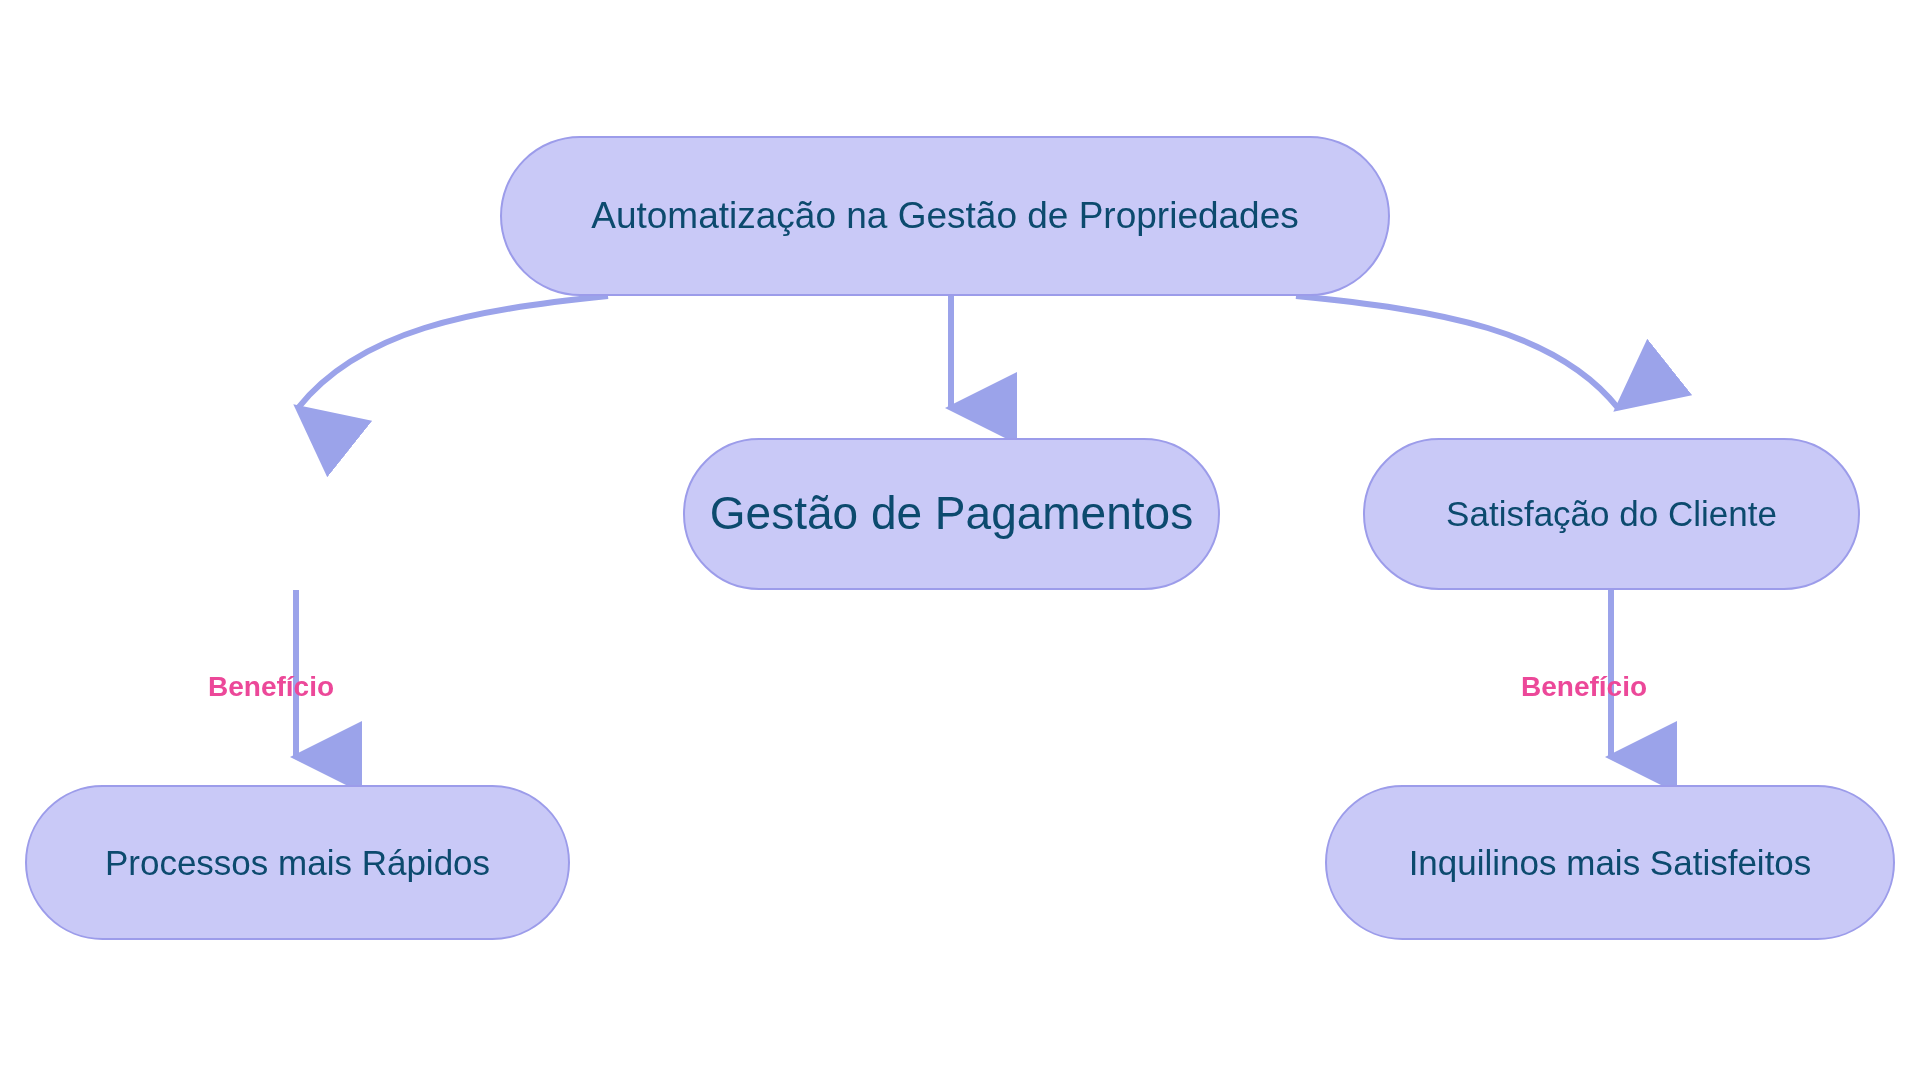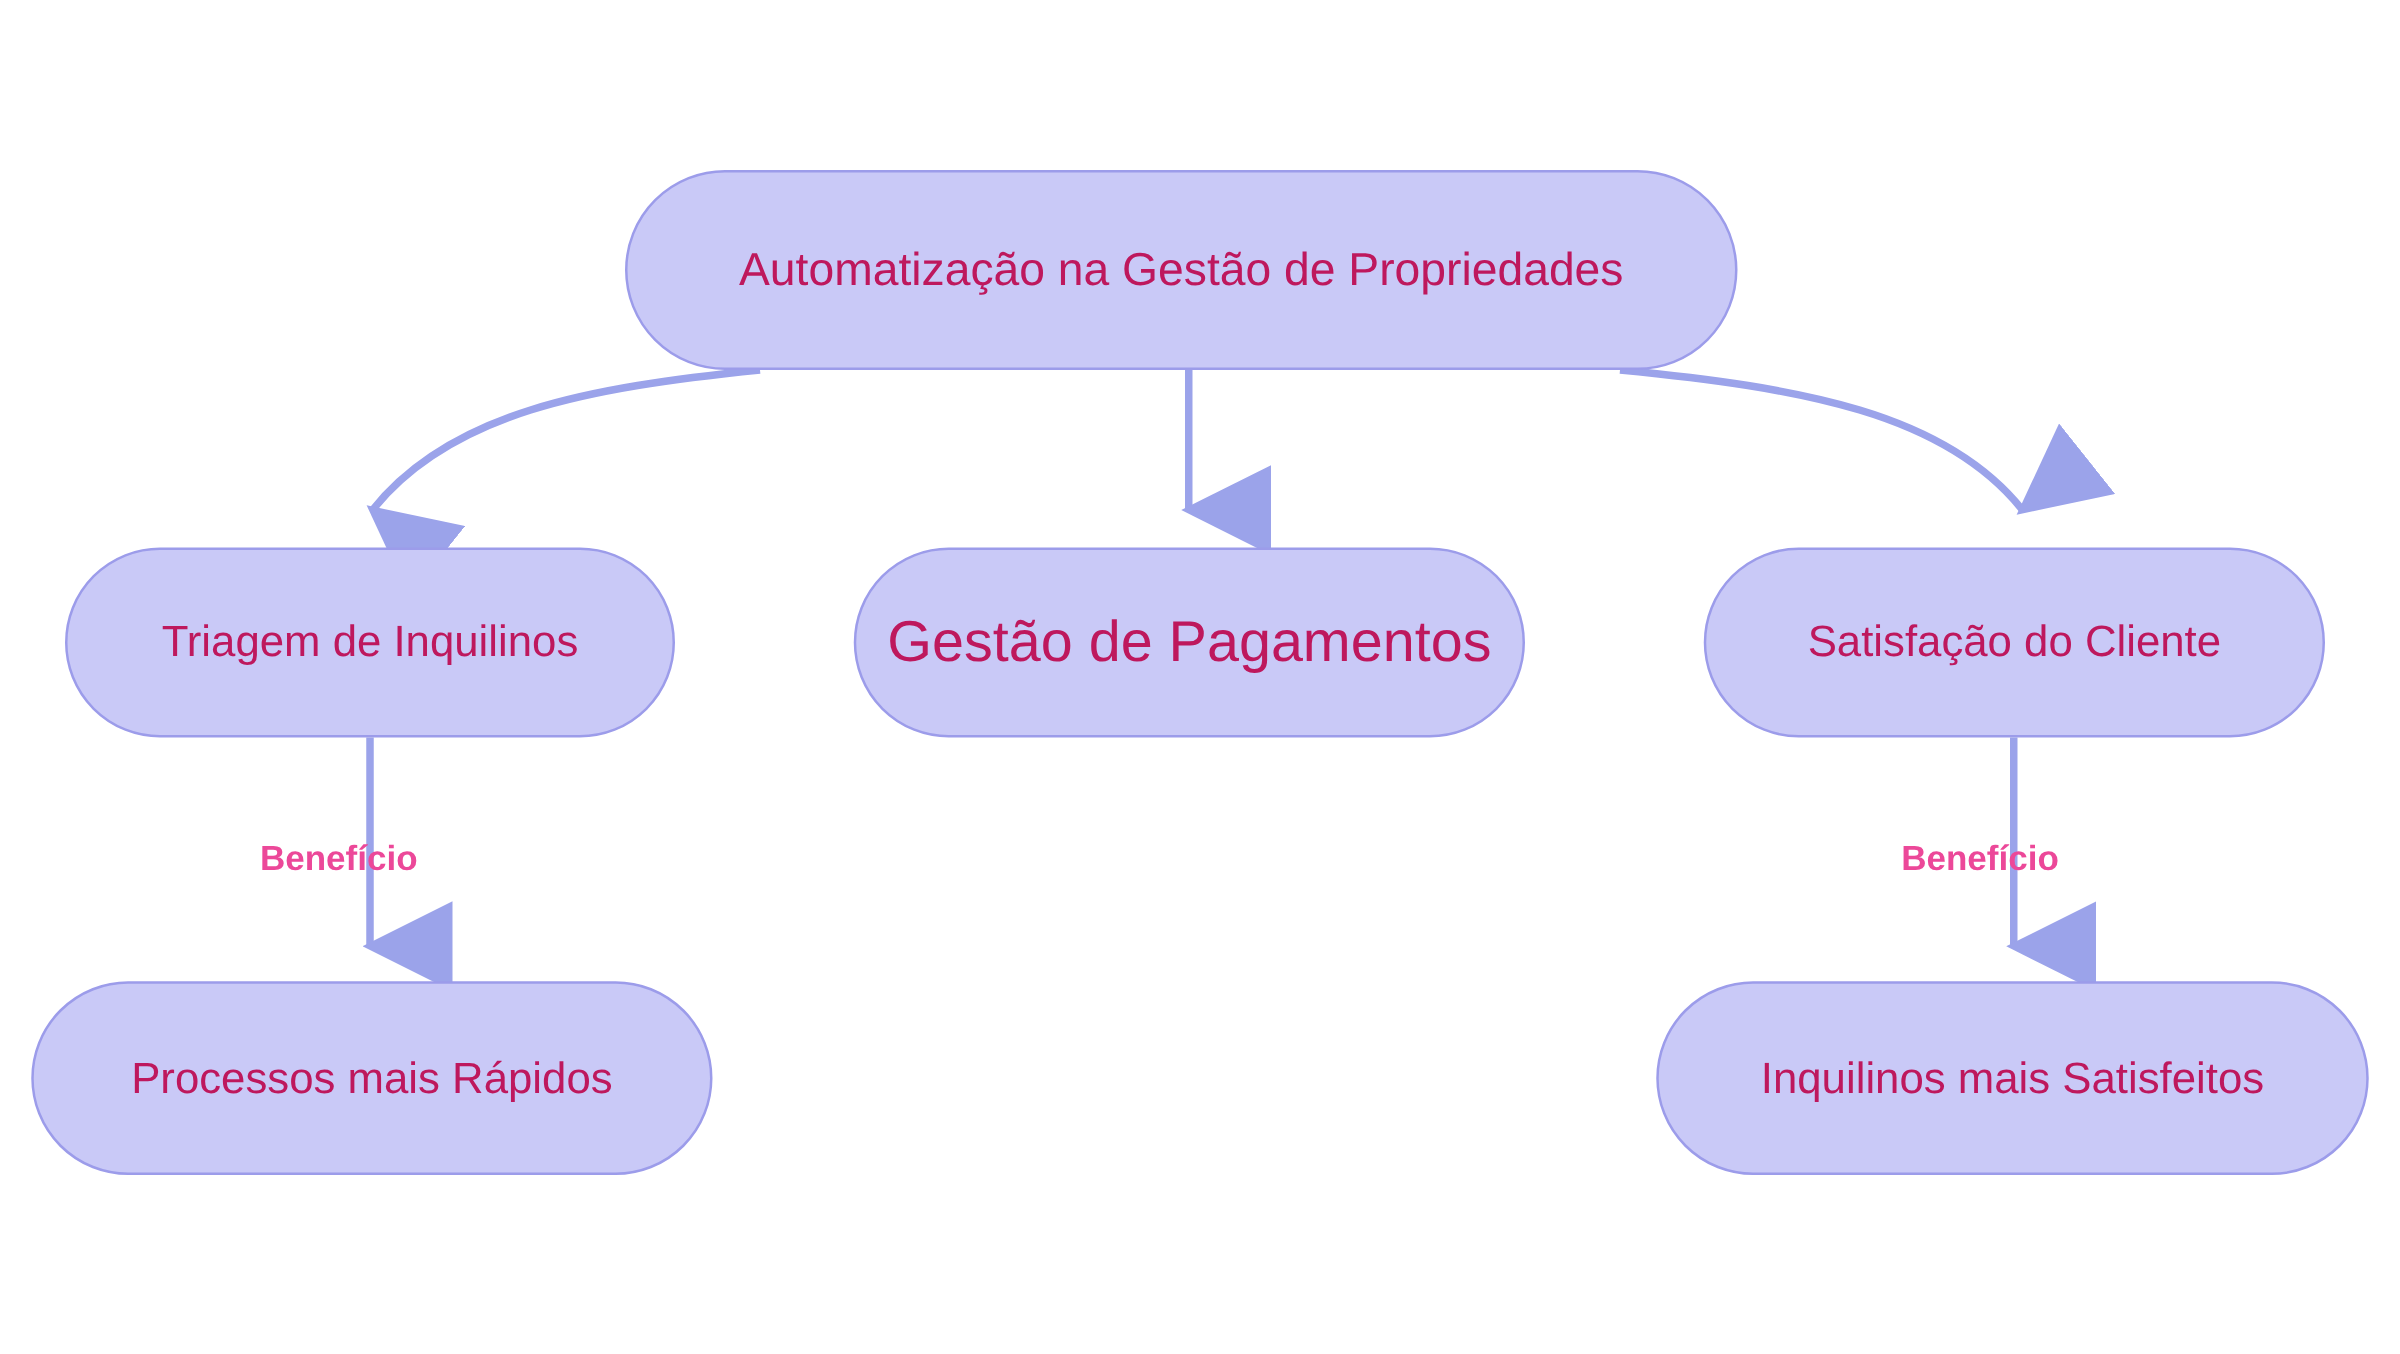--- a/index.html
+++ b/index.html
@@ -31,21 +31,21 @@
     justify-content: center;
     background: #c9c9f7;
     border: 2px solid #9c9cea;
     color: #2e2ecc;
     text-align: center;
     line-height: 1.2;
     white-space: nowrap;
   }
   .node-label {
     display: block;
-    color: #be185d;
+    color: #0c4a6e;
   }
   
   #node-root {
     left: 500px;
     top: 136px;
     width: 890px;
     height: 160px;
     border-radius: 80px;
     font-size: 37px;
   }
@@ -129,23 +129,20 @@
 
     <path d="M 296 590 L 296 757" fill="none" stroke="#9ba3ea" stroke-width="6" marker-end="url(#arrow)"></path>
 
     <path d="M 1611 590 L 1611 757" fill="none" stroke="#9ba3ea" stroke-width="6" marker-end="url(#arrow)"></path>
   </svg>
 
   <div class="node" id="node-root">
     <span class="node-label">Automatização na Gestão de Propriedades</span>
   </div>
 
-  <div class="node" id="node-screening">
-    <span class="node-label">Triagem de Inquilinos</span>
-  </div>
 
   <div class="node" id="node-payments">
     <span class="node-label">Gestão de Pagamentos</span>
   </div>
 
   <div class="node" id="node-faster">
     <span class="node-label">Processos mais Rápidos</span>
   </div>
 
   <div class="node" id="node-satisfaction">

